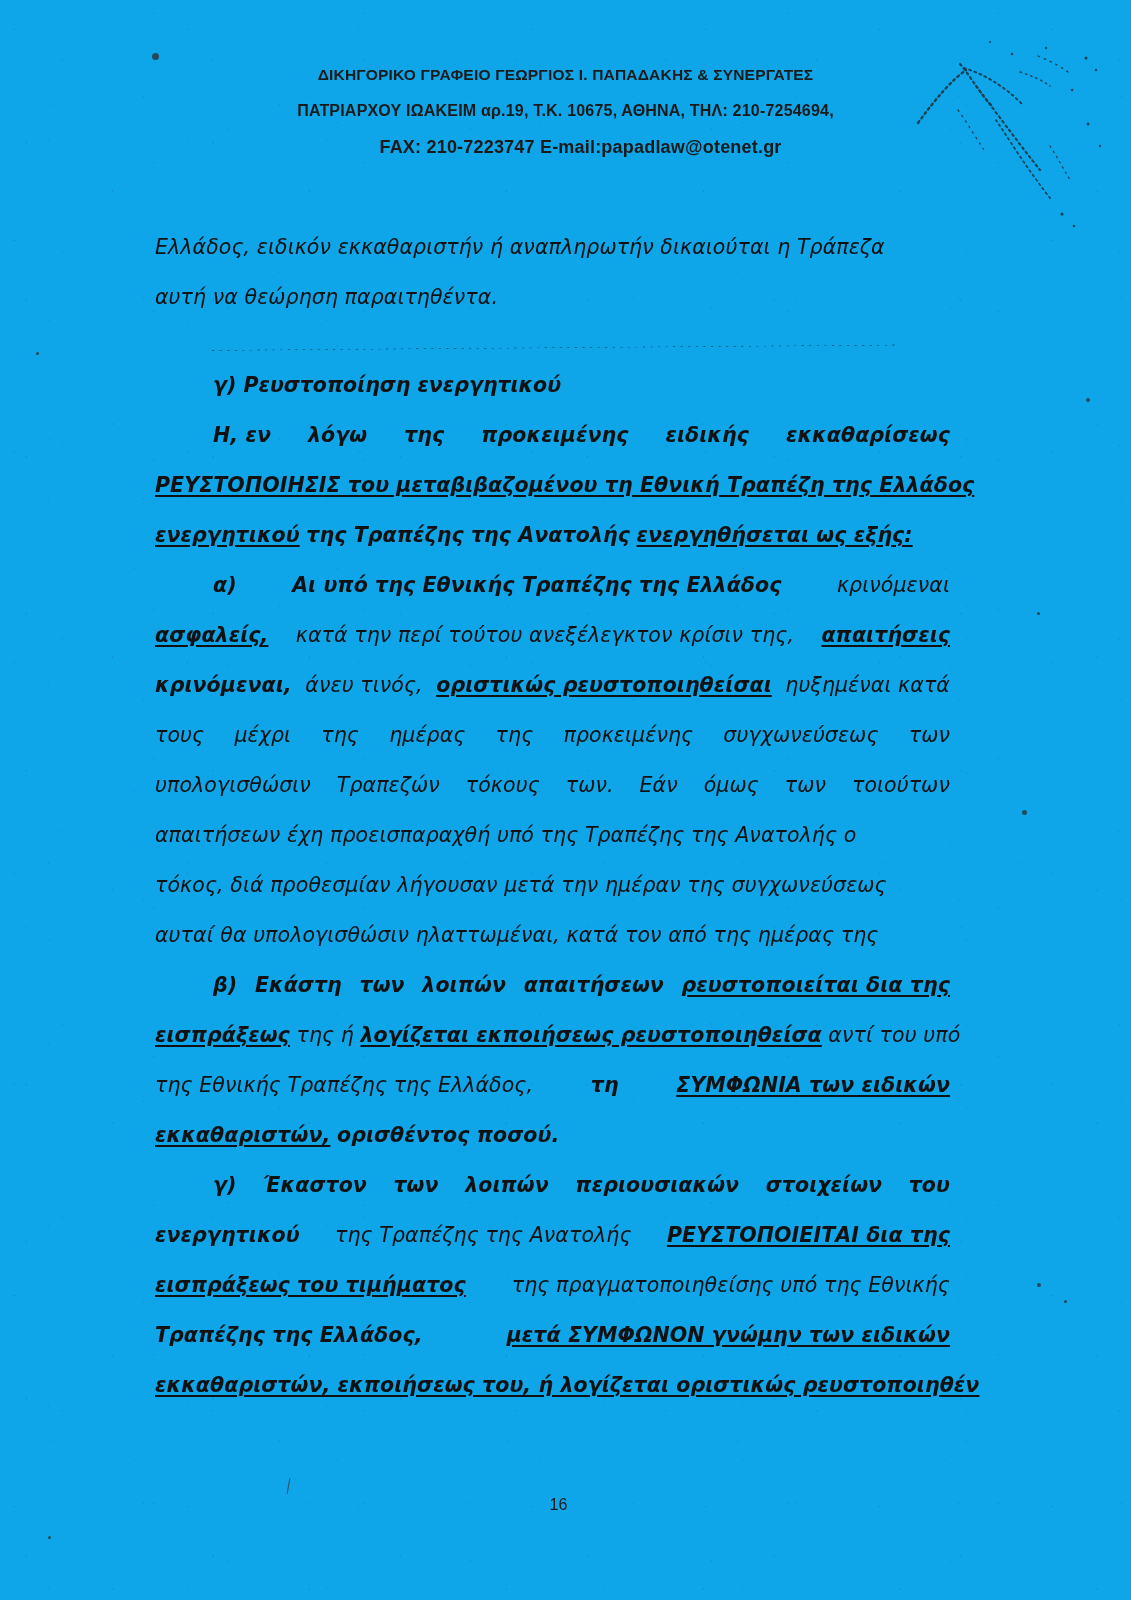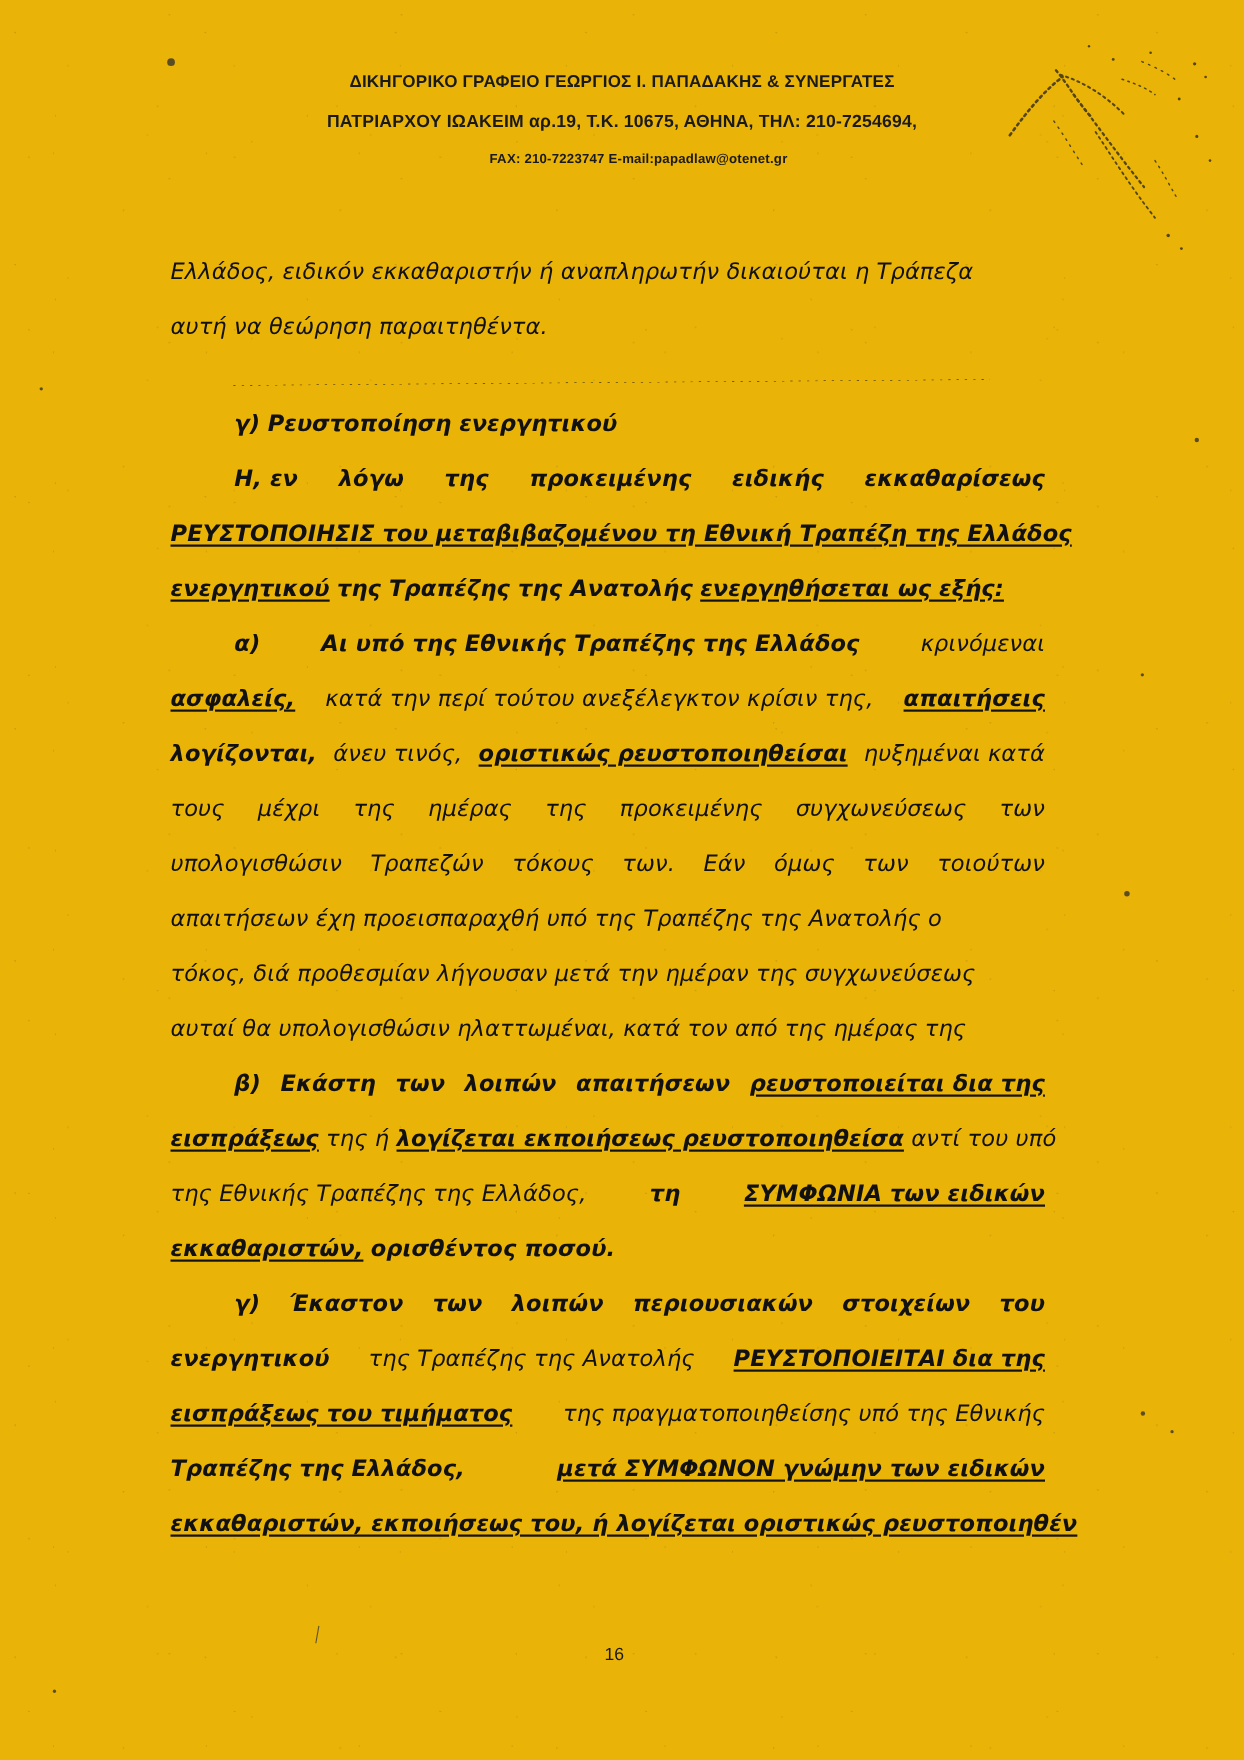--- a/index.html
+++ b/index.html
@@ -7,21 +7,21 @@
     margin: 0;
     padding: 0;
     background: #ffffff;
   }
 
   .page {
     position: relative;
     width: 1131px;
     height: 1600px;
     margin: 0 auto;
-    background: #eab308;
+    background: #0ea5e9;
     overflow: hidden;
     font-family: "DejaVu Sans", sans-serif;
     color: #0d0d0d;
   }
 
   
   .scan-grain {
     position: absolute;
     inset: 0;
     pointer-events: none;
@@ -52,21 +52,21 @@
   }
   .letterhead .lh-line {
     font-family: "Liberation Sans", sans-serif;
     font-weight: 700;
     letter-spacing: .2px;
     color: #1a1a1a;
     white-space: nowrap;
   }
   .lh-1 { font-size: 15.5px; margin-bottom: 18px; }
   .lh-2 { font-size: 16px;   margin-bottom: 17px; font-weight: 600; }
-  .lh-3 { font-size: 12px; font-weight: 600; padding-left: 30px; }
+  .lh-3 { font-size: 18px; font-weight: 600; padding-left: 30px; }
 
   
   .hand-mark {
     position: absolute;
     left: 900px;
     top: 28px;
     width: 215px;
     height: 215px;
     opacity: .72;
   }
@@ -231,21 +231,21 @@
       <span class="b">α)</span>
       <span class="b">Αι υπό της Εθνικής Τραπέζης της Ελλάδος</span>
       <span>κρινόμεναι</span>
     </div>
     <div class="ln just">
       <span class="bu">ασφαλείς,</span>
       <span>κατά την περί τούτου ανεξέλεγκτον κρίσιν της,</span>
       <span class="bu">απαιτήσεις</span>
     </div>
     <div class="ln just">
-      <span class="b">λογίζονται,</span>
+      <span class="b">κρινόμεναι,</span>
       <span>άνευ τινός,</span>
       <span class="bu">οριστικώς ρευστοποιηθείσαι</span>
       <span>ηυξημέναι κατά</span>
     </div>
     <div class="ln just">
       <span>τους</span>
       <span>μέχρι</span>
       <span>της</span>
       <span>ημέρας</span>
       <span>της</span>

